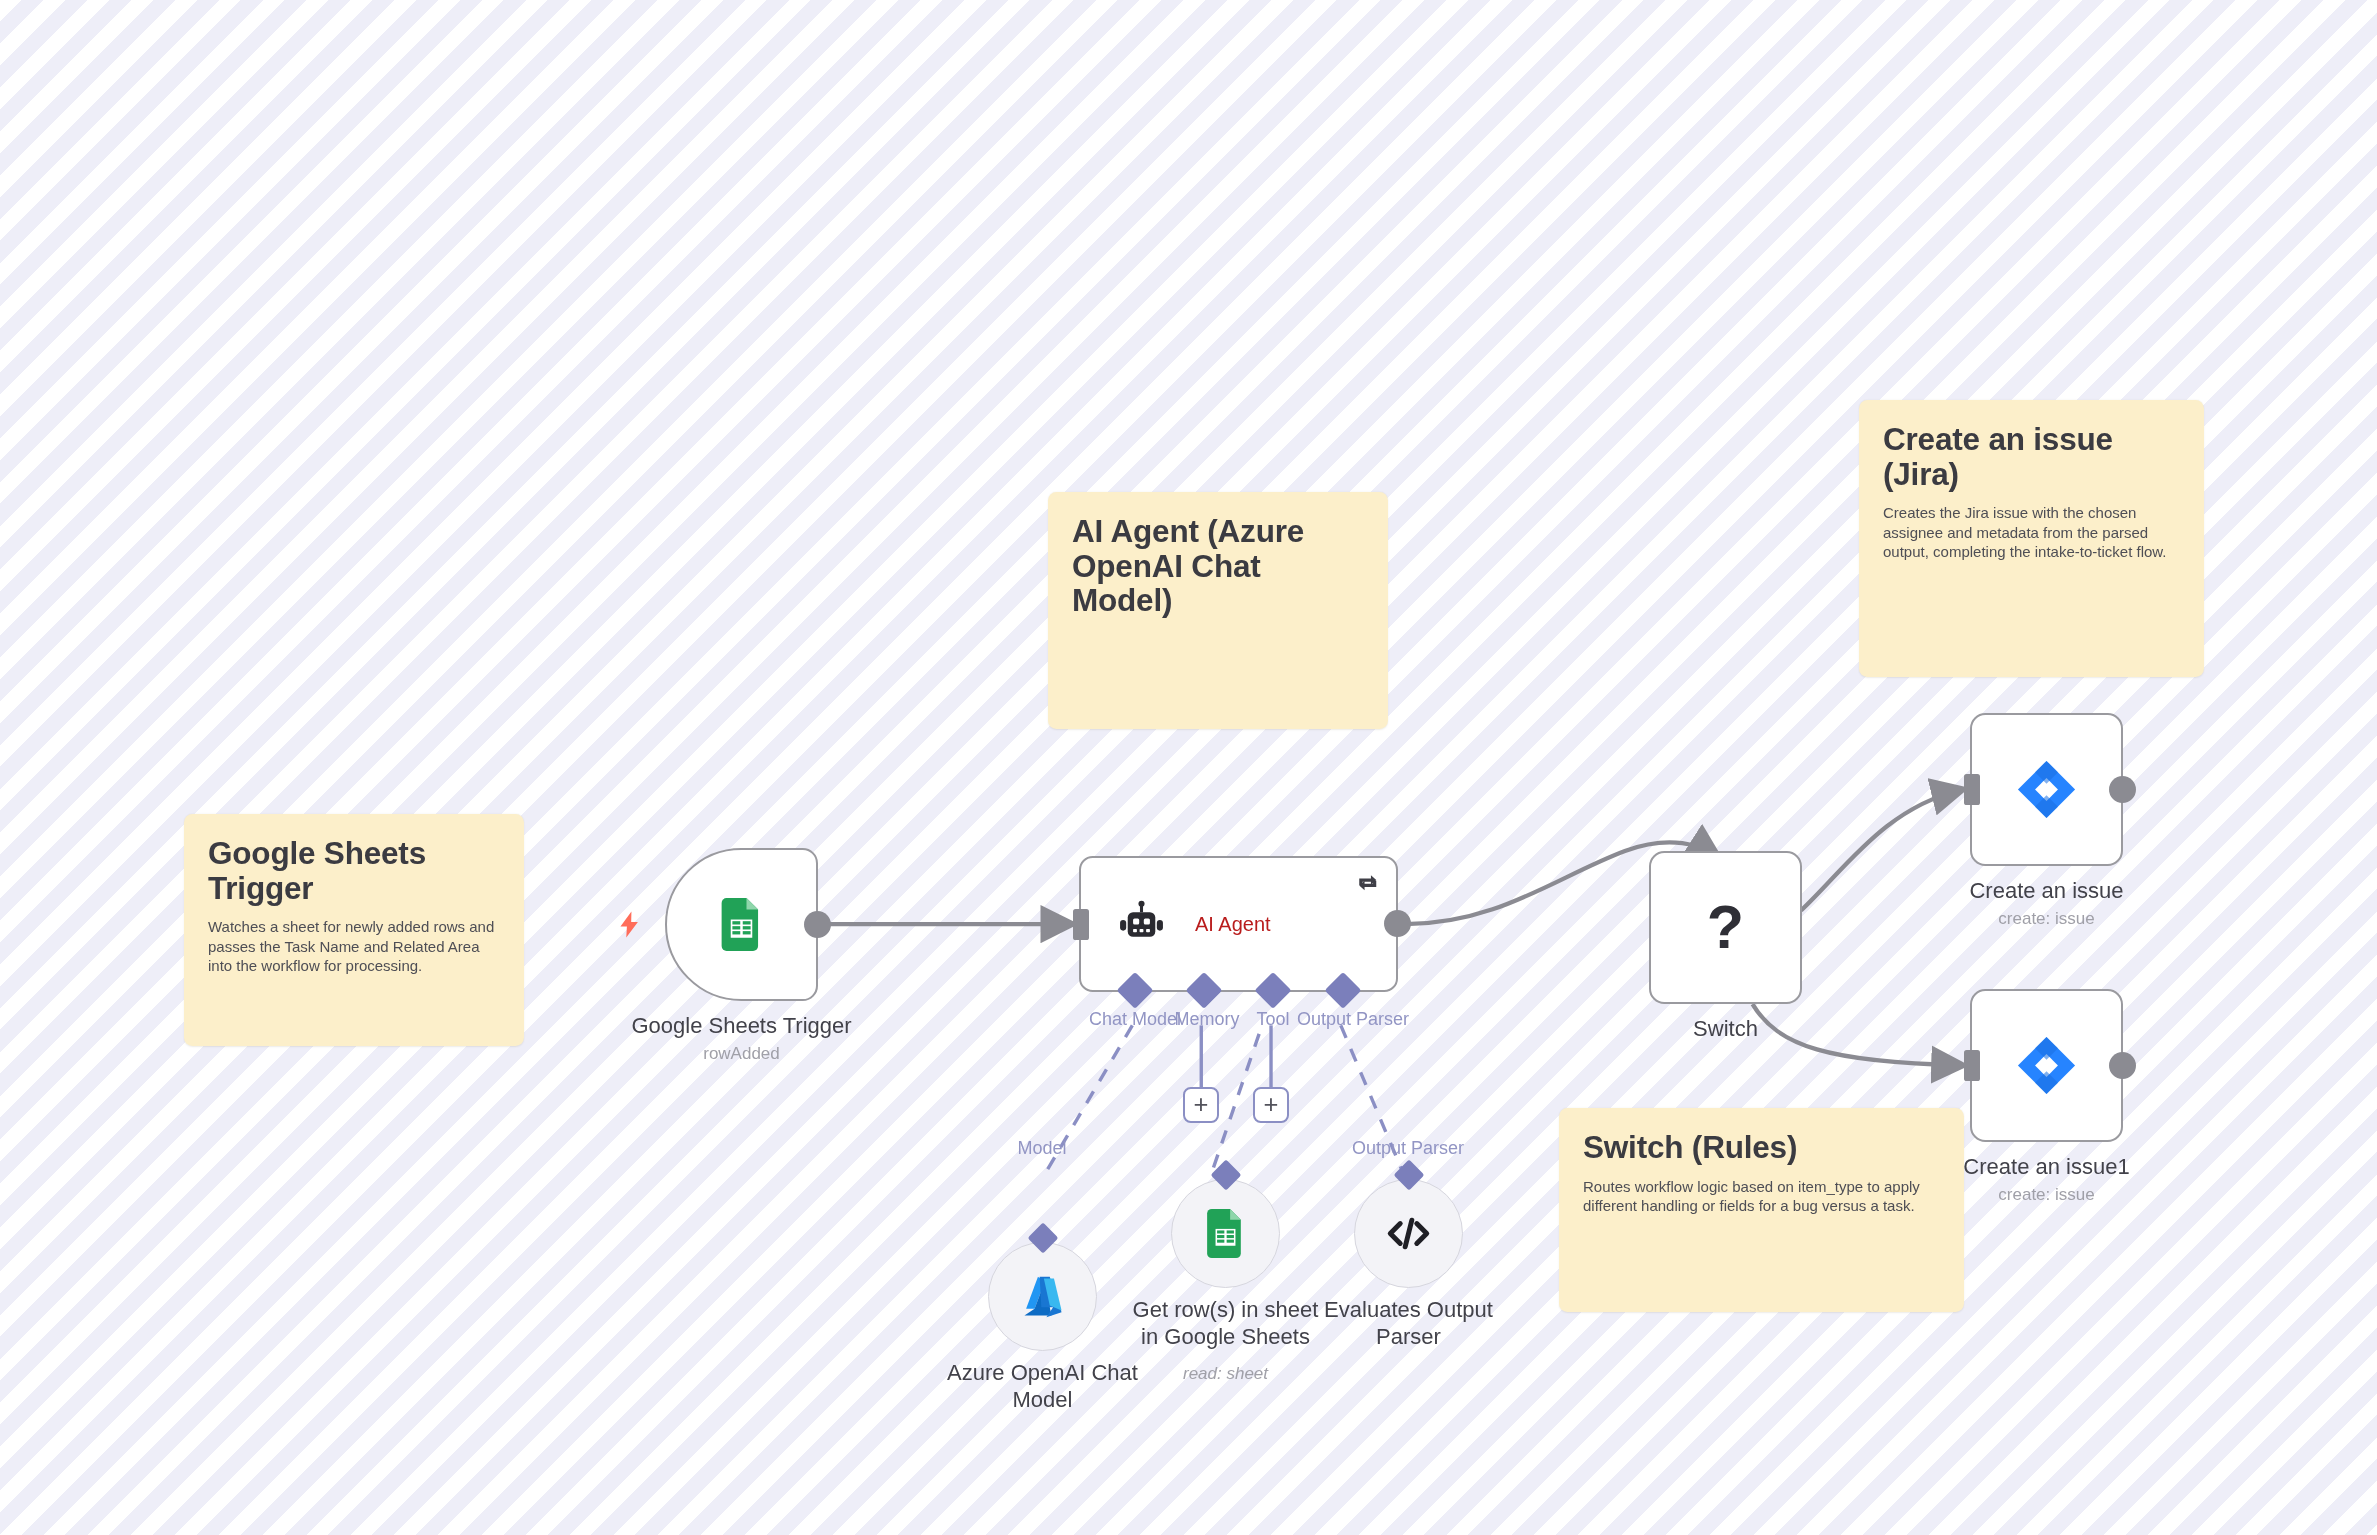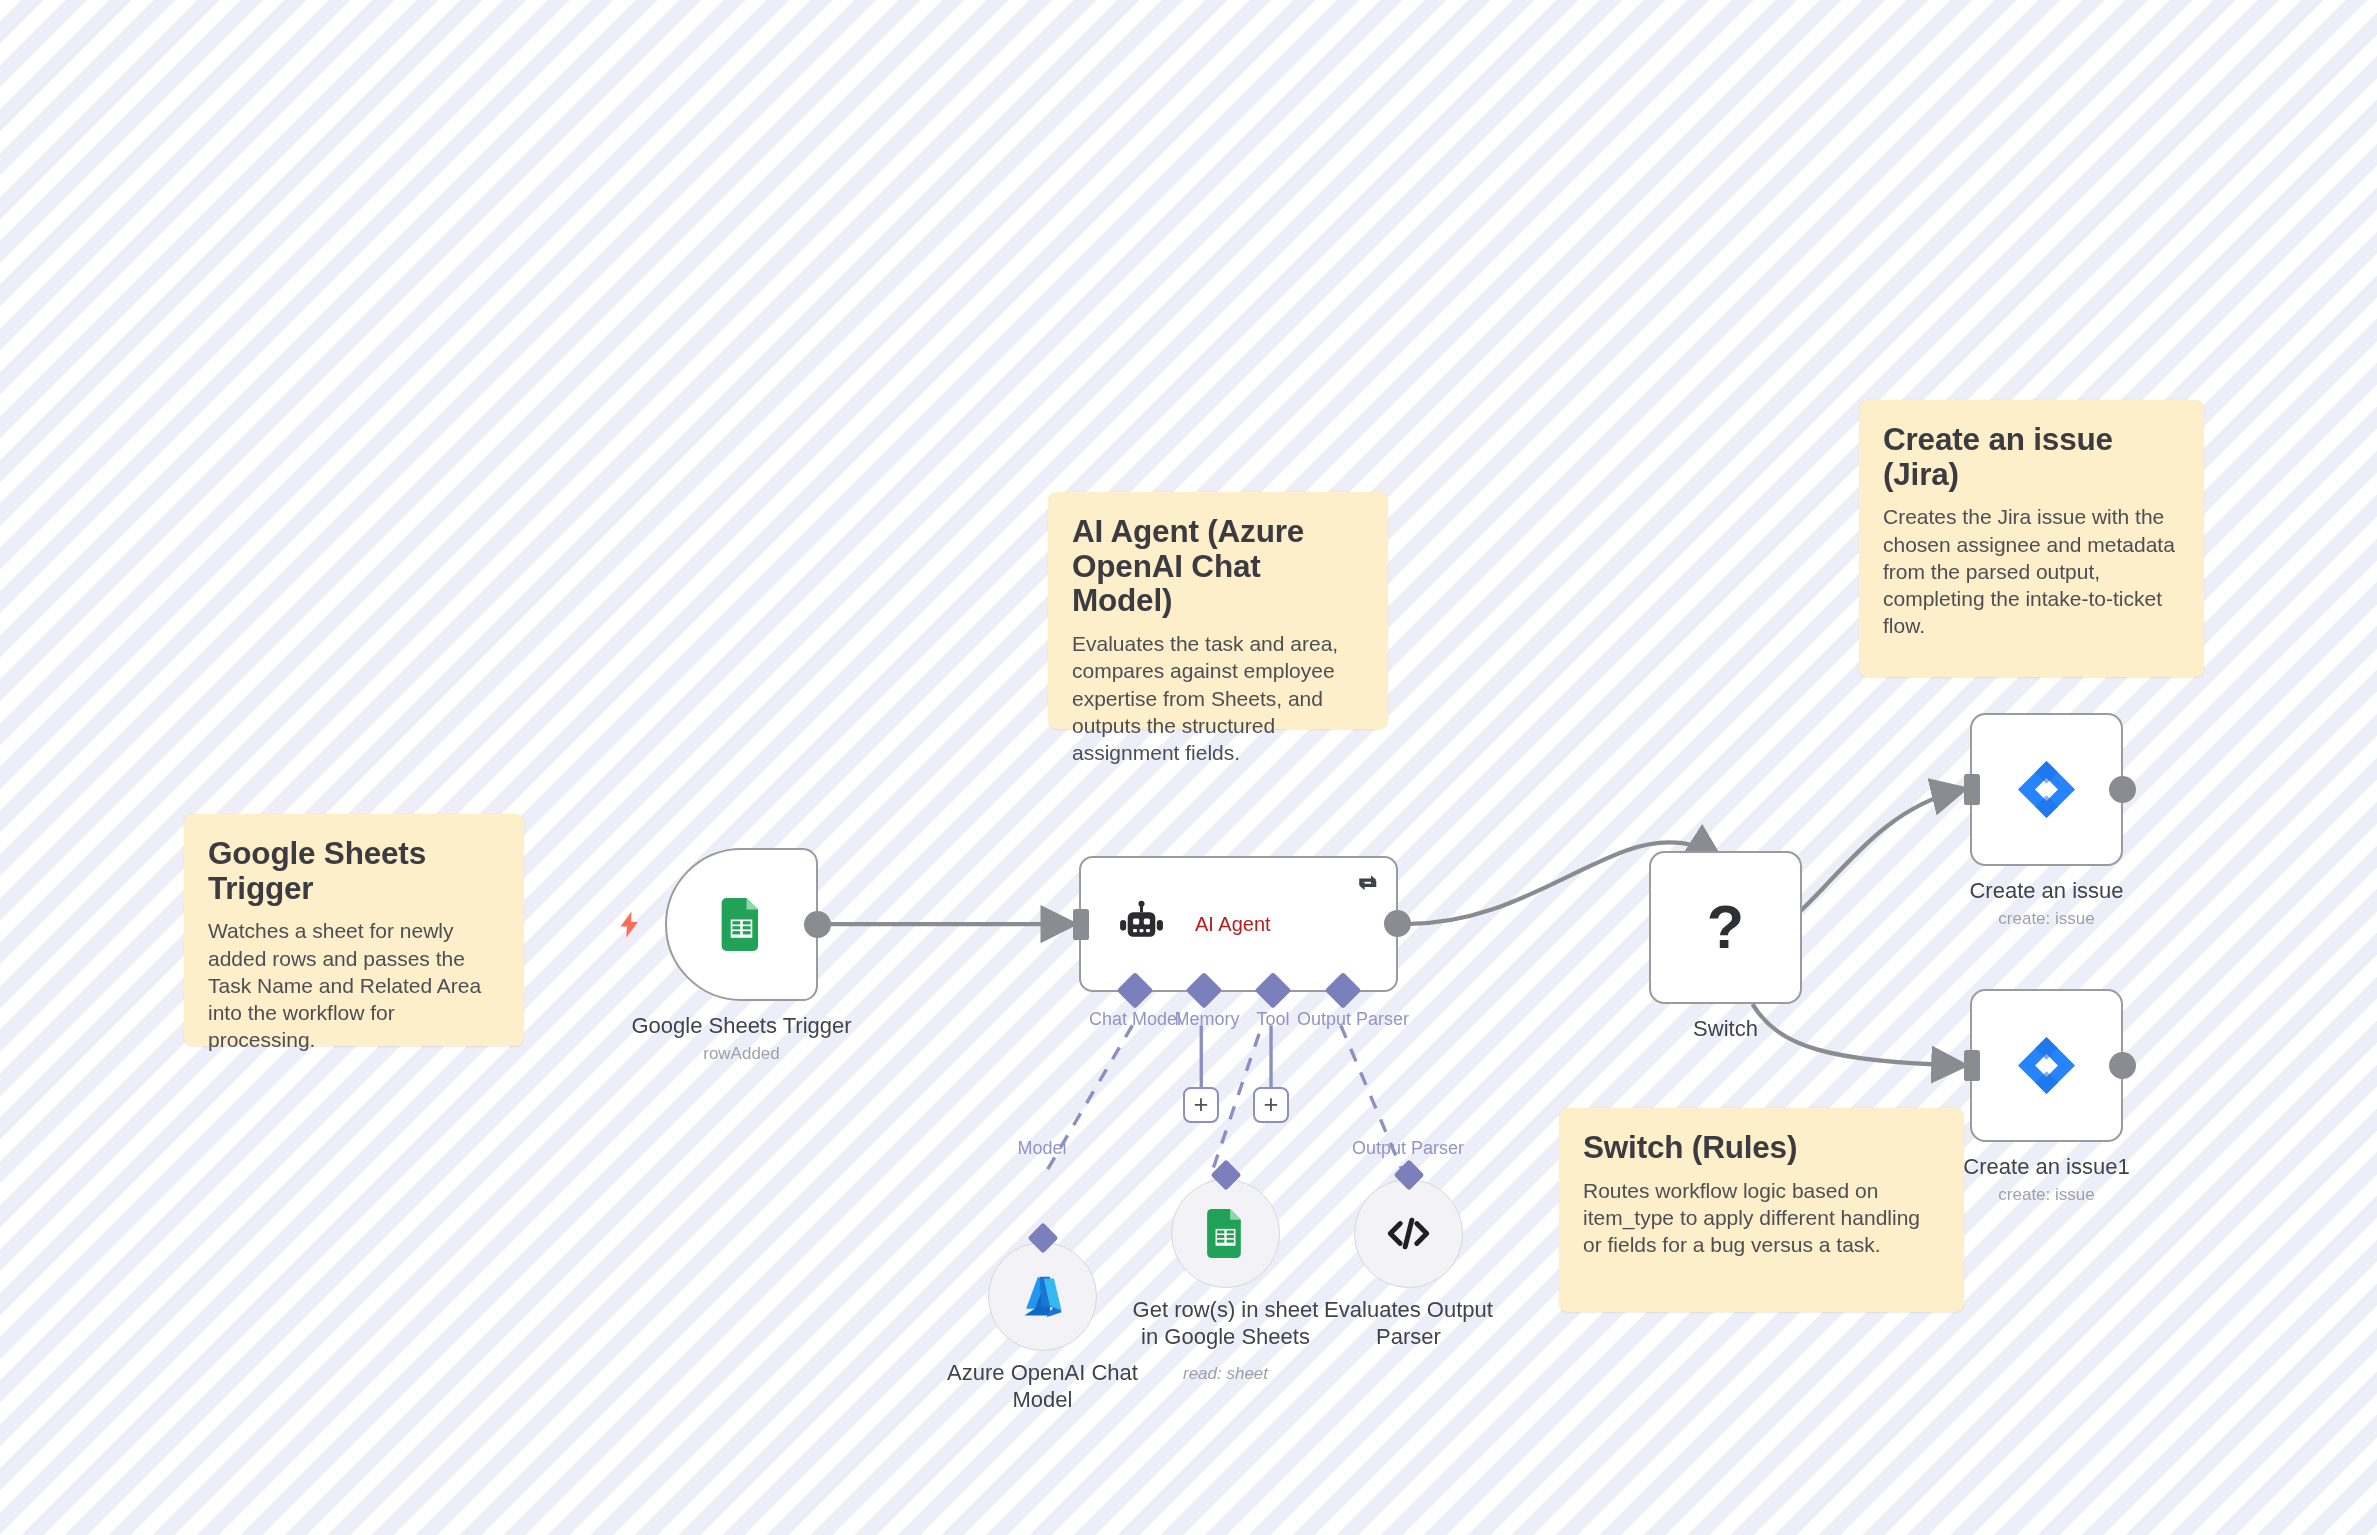--- a/index.html
+++ b/index.html
@@ -48,21 +48,21 @@
   .sticky h3 {
     margin: 0 0 12px 0;
     font-size: 31.5px;
     line-height: 1.10;
     font-weight: bold;
     color: #3b3b41;
     letter-spacing: -0.2px;
   }
   .sticky p {
     margin: 0;
-    font-size: 21px;
+    font-size: 15px;
     line-height: 1.30;
     color: #4e4e55;
   }
 
   
   .node {
     position: absolute;
     box-sizing: border-box;
   }
 
@@ -300,21 +300,20 @@
     <path d="M 1576 1205 L 1652 1385" stroke="#8b8fc4" stroke-width="4" fill="none" stroke-dasharray="16 14"></path>
   </svg>
 
   <div class="sticky" style="left:184px; top:814px; width:340px; height:232px;">
     <h3>Google Sheets Trigger</h3>
     <p>Watches a sheet for newly added rows and passes the Task Name and Related Area into the workflow for processing.</p>
   </div>
 
   <div class="sticky" style="left:1048px; top:492px; width:340px; height:237px;">
     <h3>AI Agent (Azure OpenAI Chat Model)</h3>
-    <p>Evaluates the task and area, compares against employee expertise from Sheets, and outputs the structured assignment fields.</p>
   </div>
 
   <div class="sticky" style="left:1859px; top:400px; width:345px; height:277px;">
     <h3>Create an issue (Jira)</h3>
     <p>Creates the Jira issue with the chosen assignee and metadata from the parsed output, completing the intake-to-ticket flow.</p>
   </div>
 
   <div class="sticky" style="left:1559px; top:1108px; width:405px; height:204px;">
     <h3>Switch (Rules)</h3>
     <p>Routes workflow logic based on item_type to apply different handling or fields for a bug versus a task.</p>

